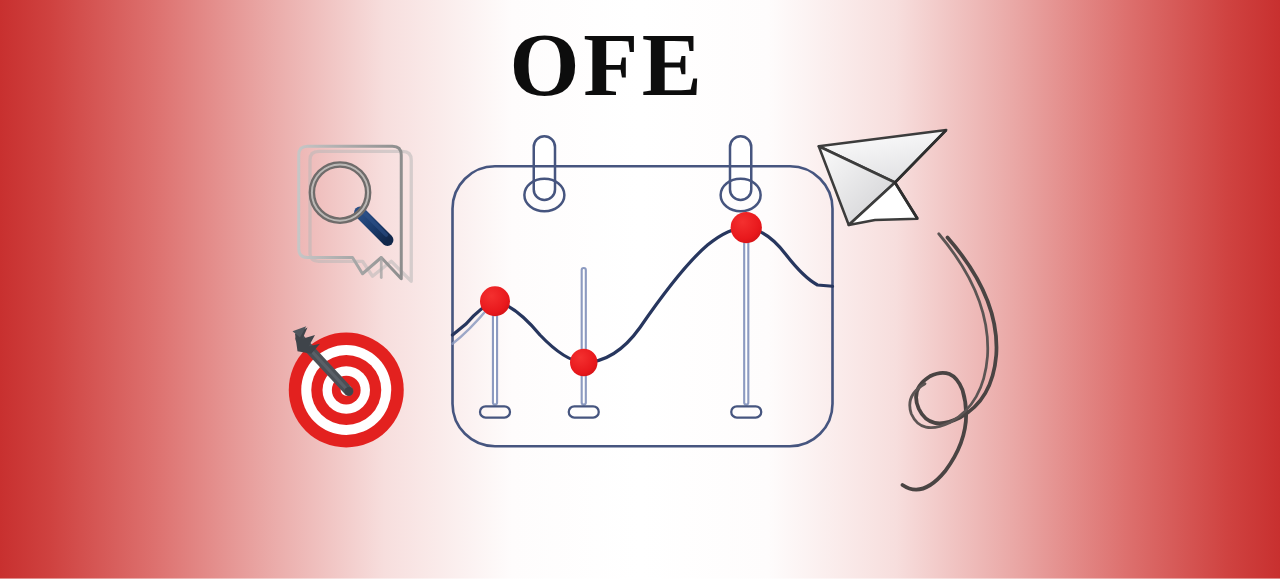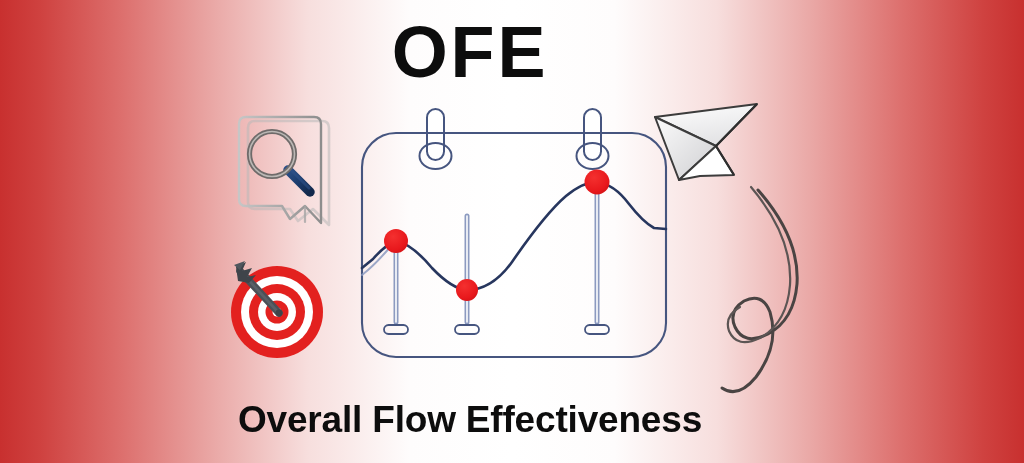--- a/index.html
+++ b/index.html
@@ -34,28 +34,29 @@
   }
   #banner-svg {
     position: absolute;
     inset: 0;
     width: 1024px;
     height: 463px;
     display: block;
   }
   .title-text {
     position: absolute;
-    left: 0;
+    left: 16px;
     width: 940px;
     text-align: center;
     font-weight: bold;
     color: #0d0d0d;
     letter-spacing: 0.02em;
     white-space: nowrap;
     user-select: none;
+    font-family: Liberation Serif, serif;
   }
   #page-title {
     top: 13px;
     font-size: 72px;
     line-height: 78px;
     letter-spacing: 0.04em;
   }
   #page-subtitle {
     top: 398px;
     font-size: 37px;
@@ -203,15 +204,14 @@
                Q 744 346 735 327 Q 728 311 744 301 Q 762 292 770 312
                Q 780 345 756 377 Q 738 399 722 388" fill="none" stroke="#4a4443" stroke-width="3" stroke-linecap="round"></path>
       <path d="M 751 187 Q 793 237 790 285 Q 787 323 760 338
                Q 737 349 729 331 Q 724 316 740 307" fill="none" stroke="#5c5554" stroke-width="2.2" stroke-linecap="round"></path>
     </g>
 
   </svg>
 
   <div id="page-title" class="title-text">OFE</div>
 
-  <div id="page-subtitle" class="title-text">Overall Flow Effectiveness</div>
 
 </div>
 
 </body></html>

